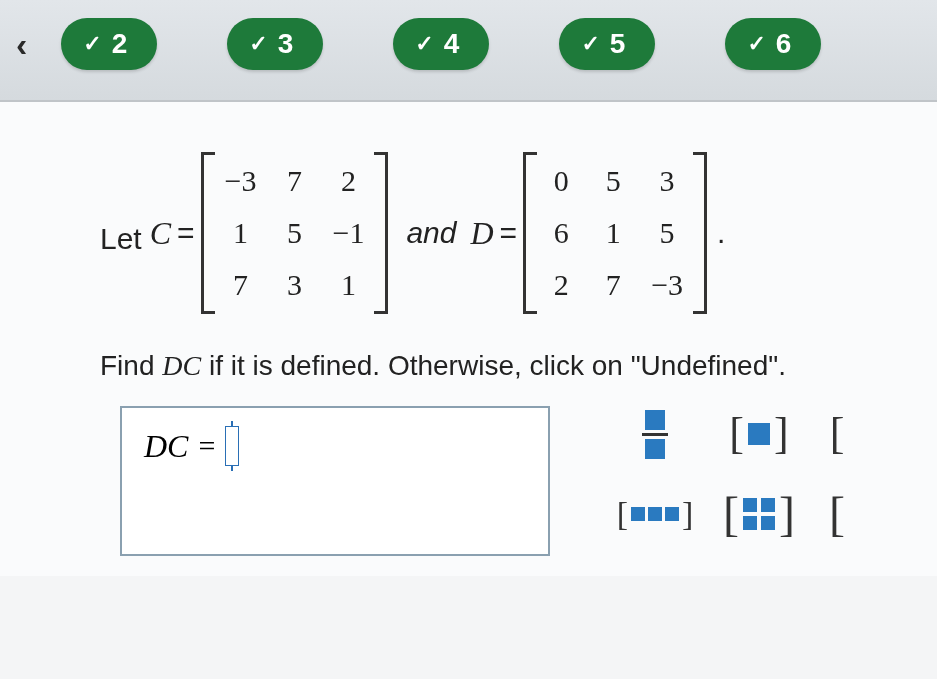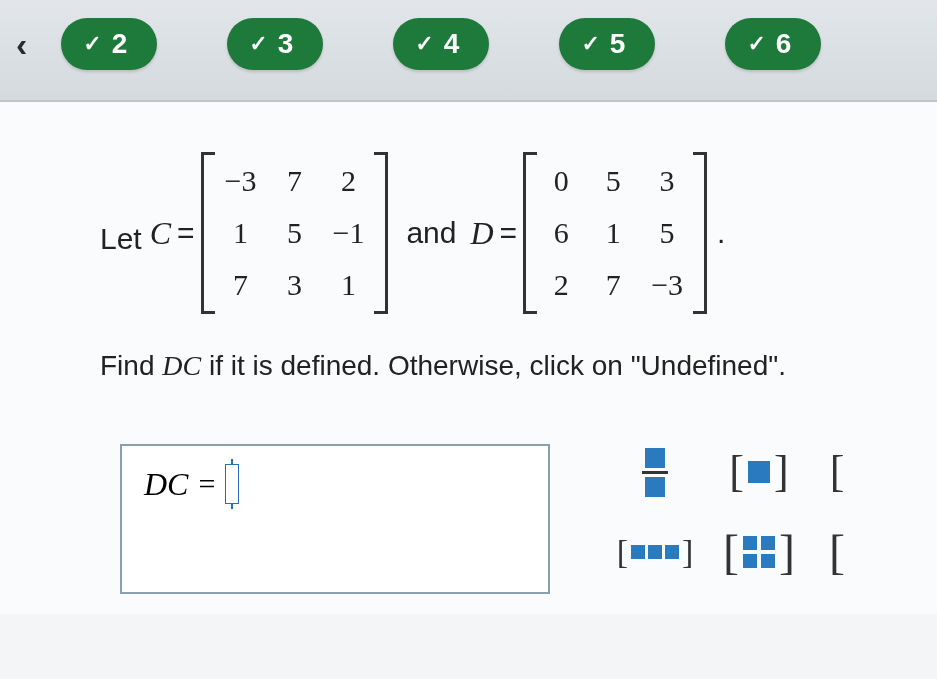--- a/index.html
+++ b/index.html
@@ -77,26 +77,26 @@
   }
   .matrix-body {
     display: grid;
     grid-template-columns: repeat(3, auto);
     gap: 18px 24px;
     padding: 12px 10px;
     font-family: 'Times New Roman', serif;
     font-size: 30px;
   }
   .matrix-body span { text-align: center; min-width: 28px; }
-  .and-label { margin: 0 14px 0 18px; }
+  .and-label { margin: 0 14px 0 18px; font-style: italic; }
   .period { margin-left: 10px; }
   .prompt {
     font-size: 28px;
     color: #222;
-    margin-bottom: 62px;
+    margin-bottom: 24px;
   }
   .prompt .mathit { font-style: italic; font-family: 'Times New Roman', serif; }
   .answer-row {
     display: flex;
     align-items: flex-start;
     gap: 70px;
     margin-left: 20px;
   }
   .answer-box {
     border: 2px solid #8aa0b0;

